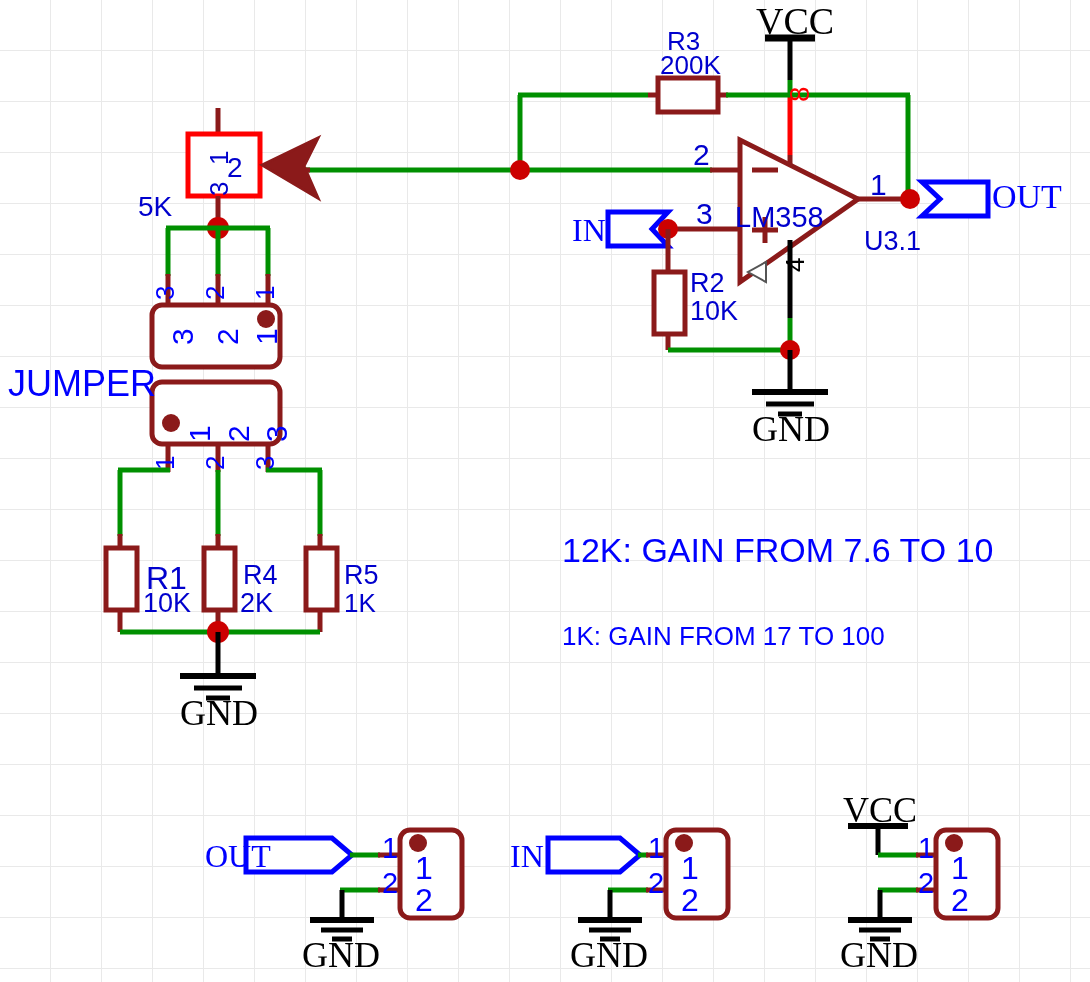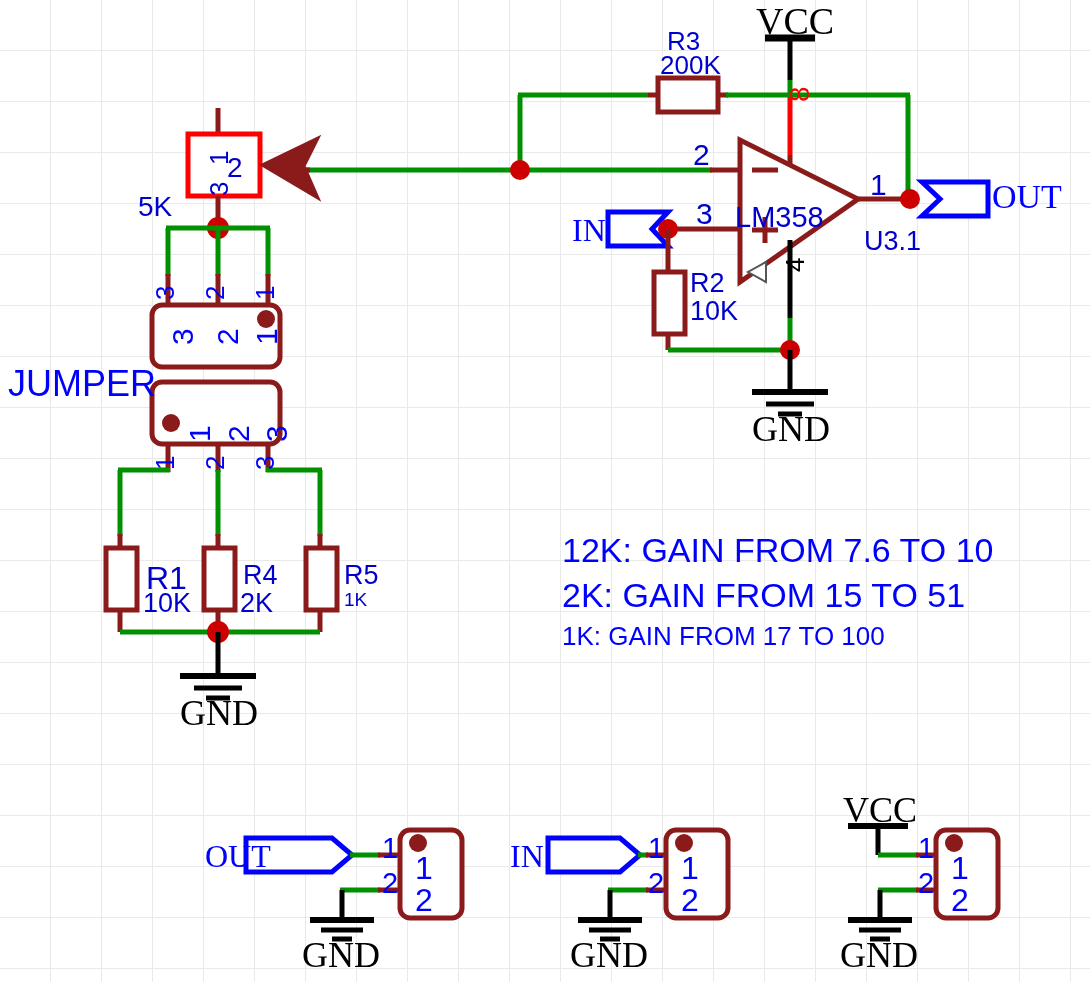--- a/index.html
+++ b/index.html
@@ -249,26 +249,25 @@
   <div class="txt sans blue rot90" style="left:202px; top:470px; font-size:26px; transform:rotate(-90deg);">2</div>
   <div class="txt sans blue rot90" style="left:252px; top:470px; font-size:26px; transform:rotate(-90deg);">3</div>
 
   <div class="txt sans darkblue" style="left:146px; top:562px; font-size:32px;">R1</div>
   <div class="txt sans darkblue" style="left:143px; top:590px; font-size:27px;">10K</div>
 
   <div class="txt sans darkblue" style="left:243px; top:562px; font-size:27px;">R4</div>
   <div class="txt sans darkblue" style="left:240px; top:590px; font-size:27px;">2K</div>
 
   <div class="txt sans darkblue" style="left:344px; top:562px; font-size:27px;">R5</div>
-  <div class="txt sans darkblue" style="left:344px; top:590px; font-size:19px;">1K</div>
+  <div class="txt sans darkblue" style="left:344px; top:590px; font-size:26px;">1K</div>
 
   <div class="txt serif black" style="left:180px; top:695px; font-size:36px;">GND</div>
 
   <div class="txt sans blue" style="left:562px; top:533px; font-size:34px;">12K: GAIN FROM 7.6 TO 10</div>
-  <div class="txt sans blue" style="left:562px; top:578px; font-size:34px;">2K: GAIN FROM 15 TO 51</div>
   <div class="txt sans blue" style="left:562px; top:623px; font-size:26px;">1K: GAIN FROM 17 TO 100</div>
 
   <div class="txt serif blue" style="left:205px; top:840px; font-size:32px;">OUT</div>
   <div class="txt sans blue" style="left:382px; top:834px; font-size:29px;">1</div>
   <div class="txt sans blue" style="left:382px; top:869px; font-size:29px;">2</div>
   <div class="txt sans blue" style="left:415px; top:852px; font-size:32px;">1</div>
   <div class="txt sans blue" style="left:415px; top:884px; font-size:32px;">2</div>
   <div class="txt serif black" style="left:302px; top:937px; font-size:36px;">GND</div>
 
   <div class="txt serif blue" style="left:510px; top:840px; font-size:32px;">IN</div>

